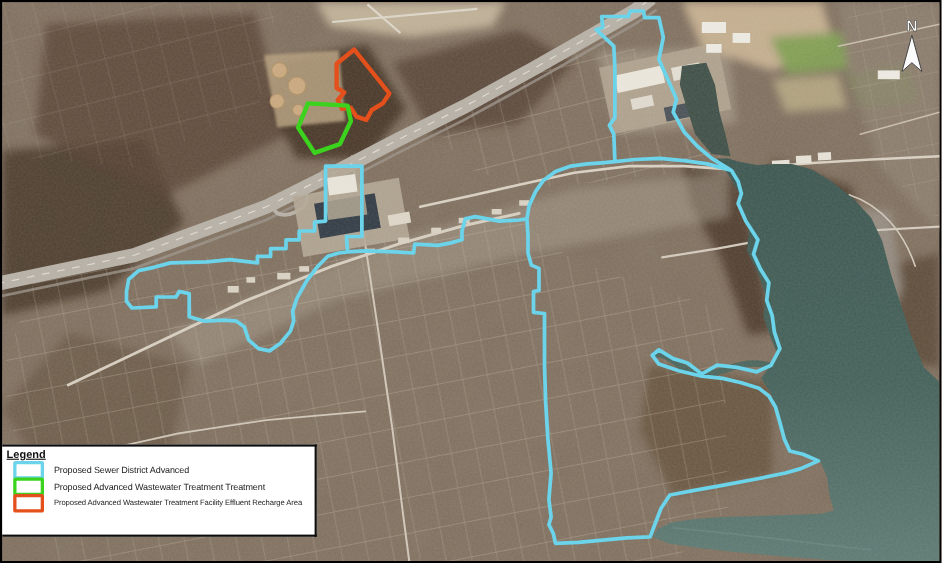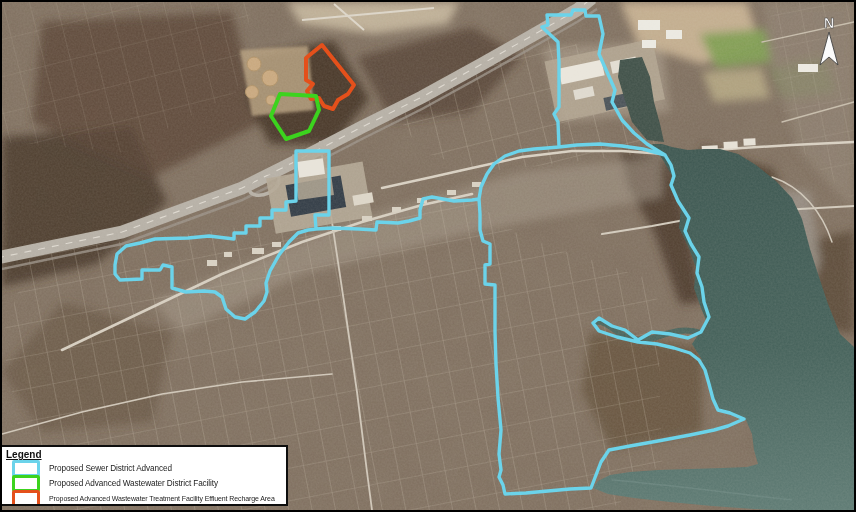--- a/index.html
+++ b/index.html
@@ -1,19 +1,19 @@
 <!DOCTYPE html>
 <html><head>
 <meta charset="utf-8">
 <style>
   html,body{margin:0;padding:0;background:#ffffff;font-family:"Liberation Sans",sans-serif;}
   #stage{position:relative;width:856px;height:512px;box-sizing:border-box;border:2px solid #000;overflow:hidden;background:#7e6e5e;}
   #stage svg{position:absolute;left:0;top:0;display:block;}
   
-  .legend{position:absolute;left:0px;bottom:4px;width:286px;height:61px;background:#ffffff;
+  .legend{position:absolute;left:0px;bottom:22px;width:286px;height:84px;background:#ffffff;
           border-top:2px solid #0d0d0d;border-right:2px solid #0d0d0d;border-bottom:2px solid #0d0d0d;
           box-sizing:border-box;overflow:hidden;}
   .legend-title{font-size:10px;font-weight:bold;text-decoration:underline;color:#111;margin:2px 0 1px 4px;}
   .legend-row{display:flex;align-items:center;height:15px;margin-left:10px;white-space:nowrap;}
   .swatch{width:22px;height:11px;background:#fff;border:3px solid #888;border-radius:2px;flex:0 0 auto;margin-right:9px;}
   .sw-cyan{border-color:#6BD3EA;} .sw-green{border-color:#3CD31E;} .sw-orange{border-color:#E4501B;}
   .legend-label{font-size:8.2px;color:#1c1c1c;letter-spacing:-0.1px;}
   .legend-label.small{font-size:7px;}
 </style>
 </head>
@@ -201,20 +201,20 @@
 </svg>
 
 <div class="legend">
   <div class="legend-title">Legend</div>
   <div class="legend-row">
     <span class="swatch sw-cyan" style="border-color: rgb(107, 211, 234);"></span>
     <span class="legend-label">Proposed Sewer District Advanced</span>
   </div>
   <div class="legend-row">
     <span class="swatch sw-green" style="border-color: rgb(60, 211, 30);"></span>
-    <span class="legend-label">Proposed Advanced Wastewater District Facility</span>
+    <span class="legend-label">Proposed Advanced Wastewater Treatment Treatment</span>
   </div>
   <div class="legend-row">
     <span class="swatch sw-orange" style="border-color: rgb(228, 80, 27);"></span>
     <span class="legend-label small">Proposed Advanced Wastewater Treatment Facility Effluent Recharge Area</span>
   </div>
 </div>
 </div>
 
 </body></html>

